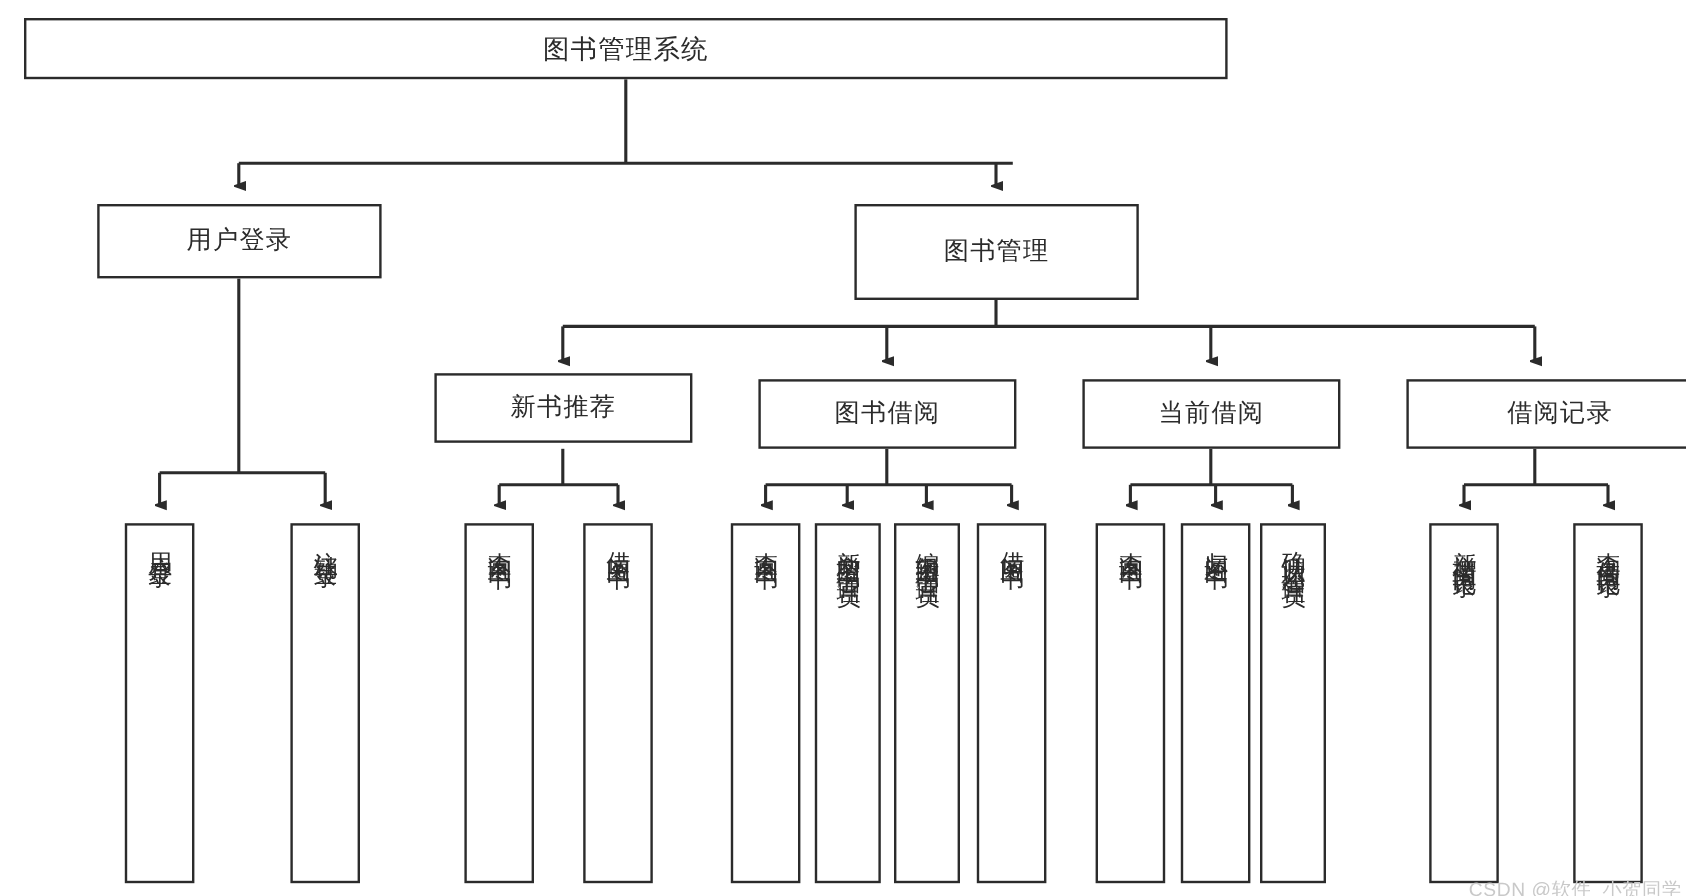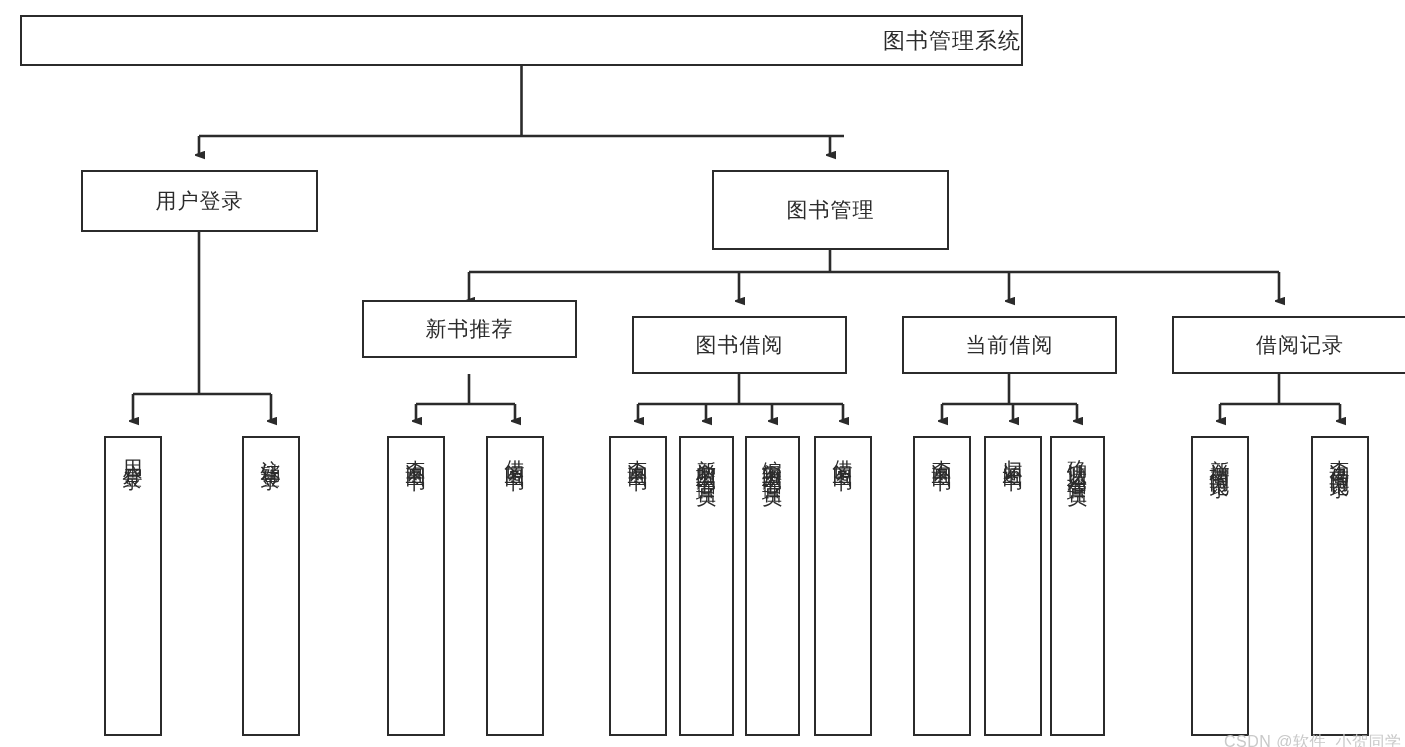--- a/index.html
+++ b/index.html
@@ -120,32 +120,32 @@
       <path d="M1013,404 L1013,421" marker-end="url(#arrowhead)"></path>
       <path d="M1077,404 L1077,421" marker-end="url(#arrowhead)"></path>
 
       <path d="M1279,374 L1279,404"></path>
       <path d="M1220,404 L1340,404"></path>
       <path d="M1220,404 L1220,421" marker-end="url(#arrowhead)"></path>
       <path d="M1340,404 L1340,421" marker-end="url(#arrowhead)"></path>
     </g>
   </svg>
 
-  <div class="node horiz root" style="left:20px; top:15px; width:1003px; height:51px;justify-content:flex-end;">
+  <div class="node horiz root" style="left:20px; top:15px; width:1003px; height:51px;">
     <span class="label">图书管理系统</span>
   </div>
 
   <div class="node horiz" style="left:81px; top:170px; width:237px; height:62px;">
     <span class="label">用户登录</span>
   </div>
   <div class="node horiz" style="left:712px; top:170px; width:237px; height:80px;">
     <span class="label">图书管理</span>
   </div>
 
-  <div class="node horiz" style="left:362px; top:300px; width:215px; height:58px;">
+  <div class="node horiz" style="left:362px; top:311px; width:215px; height:58px;">
     <span class="label">新书推荐</span>
   </div>
   <div class="node horiz" style="left:632px; top:316px; width:215px; height:58px;">
     <span class="label">图书借阅</span>
   </div>
   <div class="node horiz" style="left:902px; top:316px; width:215px; height:58px;">
     <span class="label">当前借阅</span>
   </div>
   <div class="node horiz" style="left:1172px; top:316px; width:256px; height:58px;">
     <span class="label">借阅记录</span>

